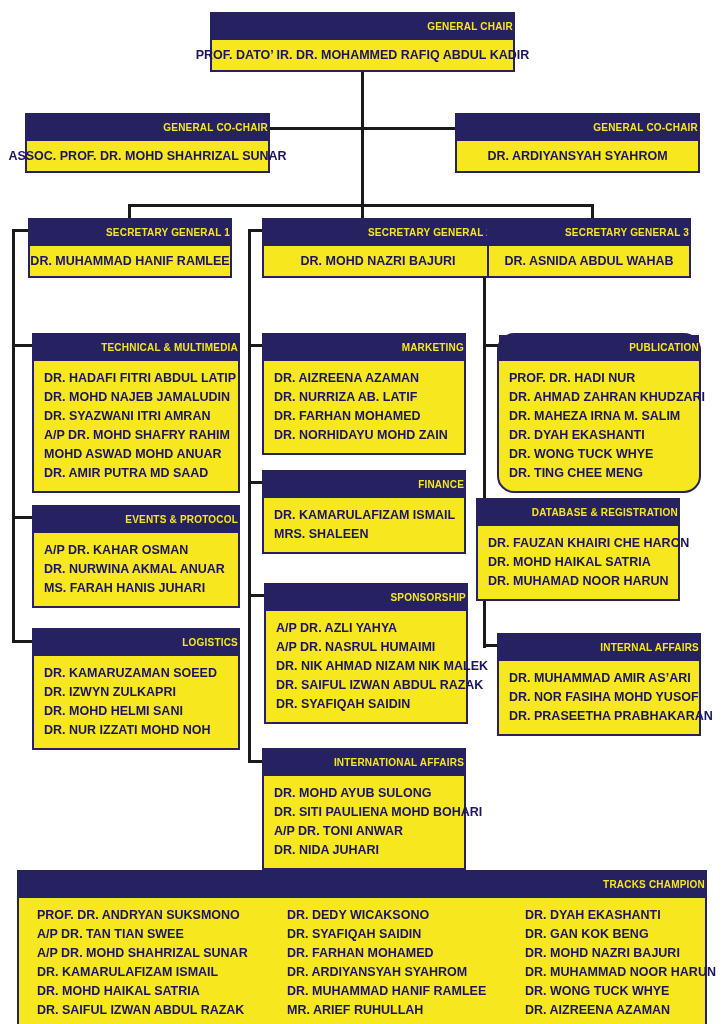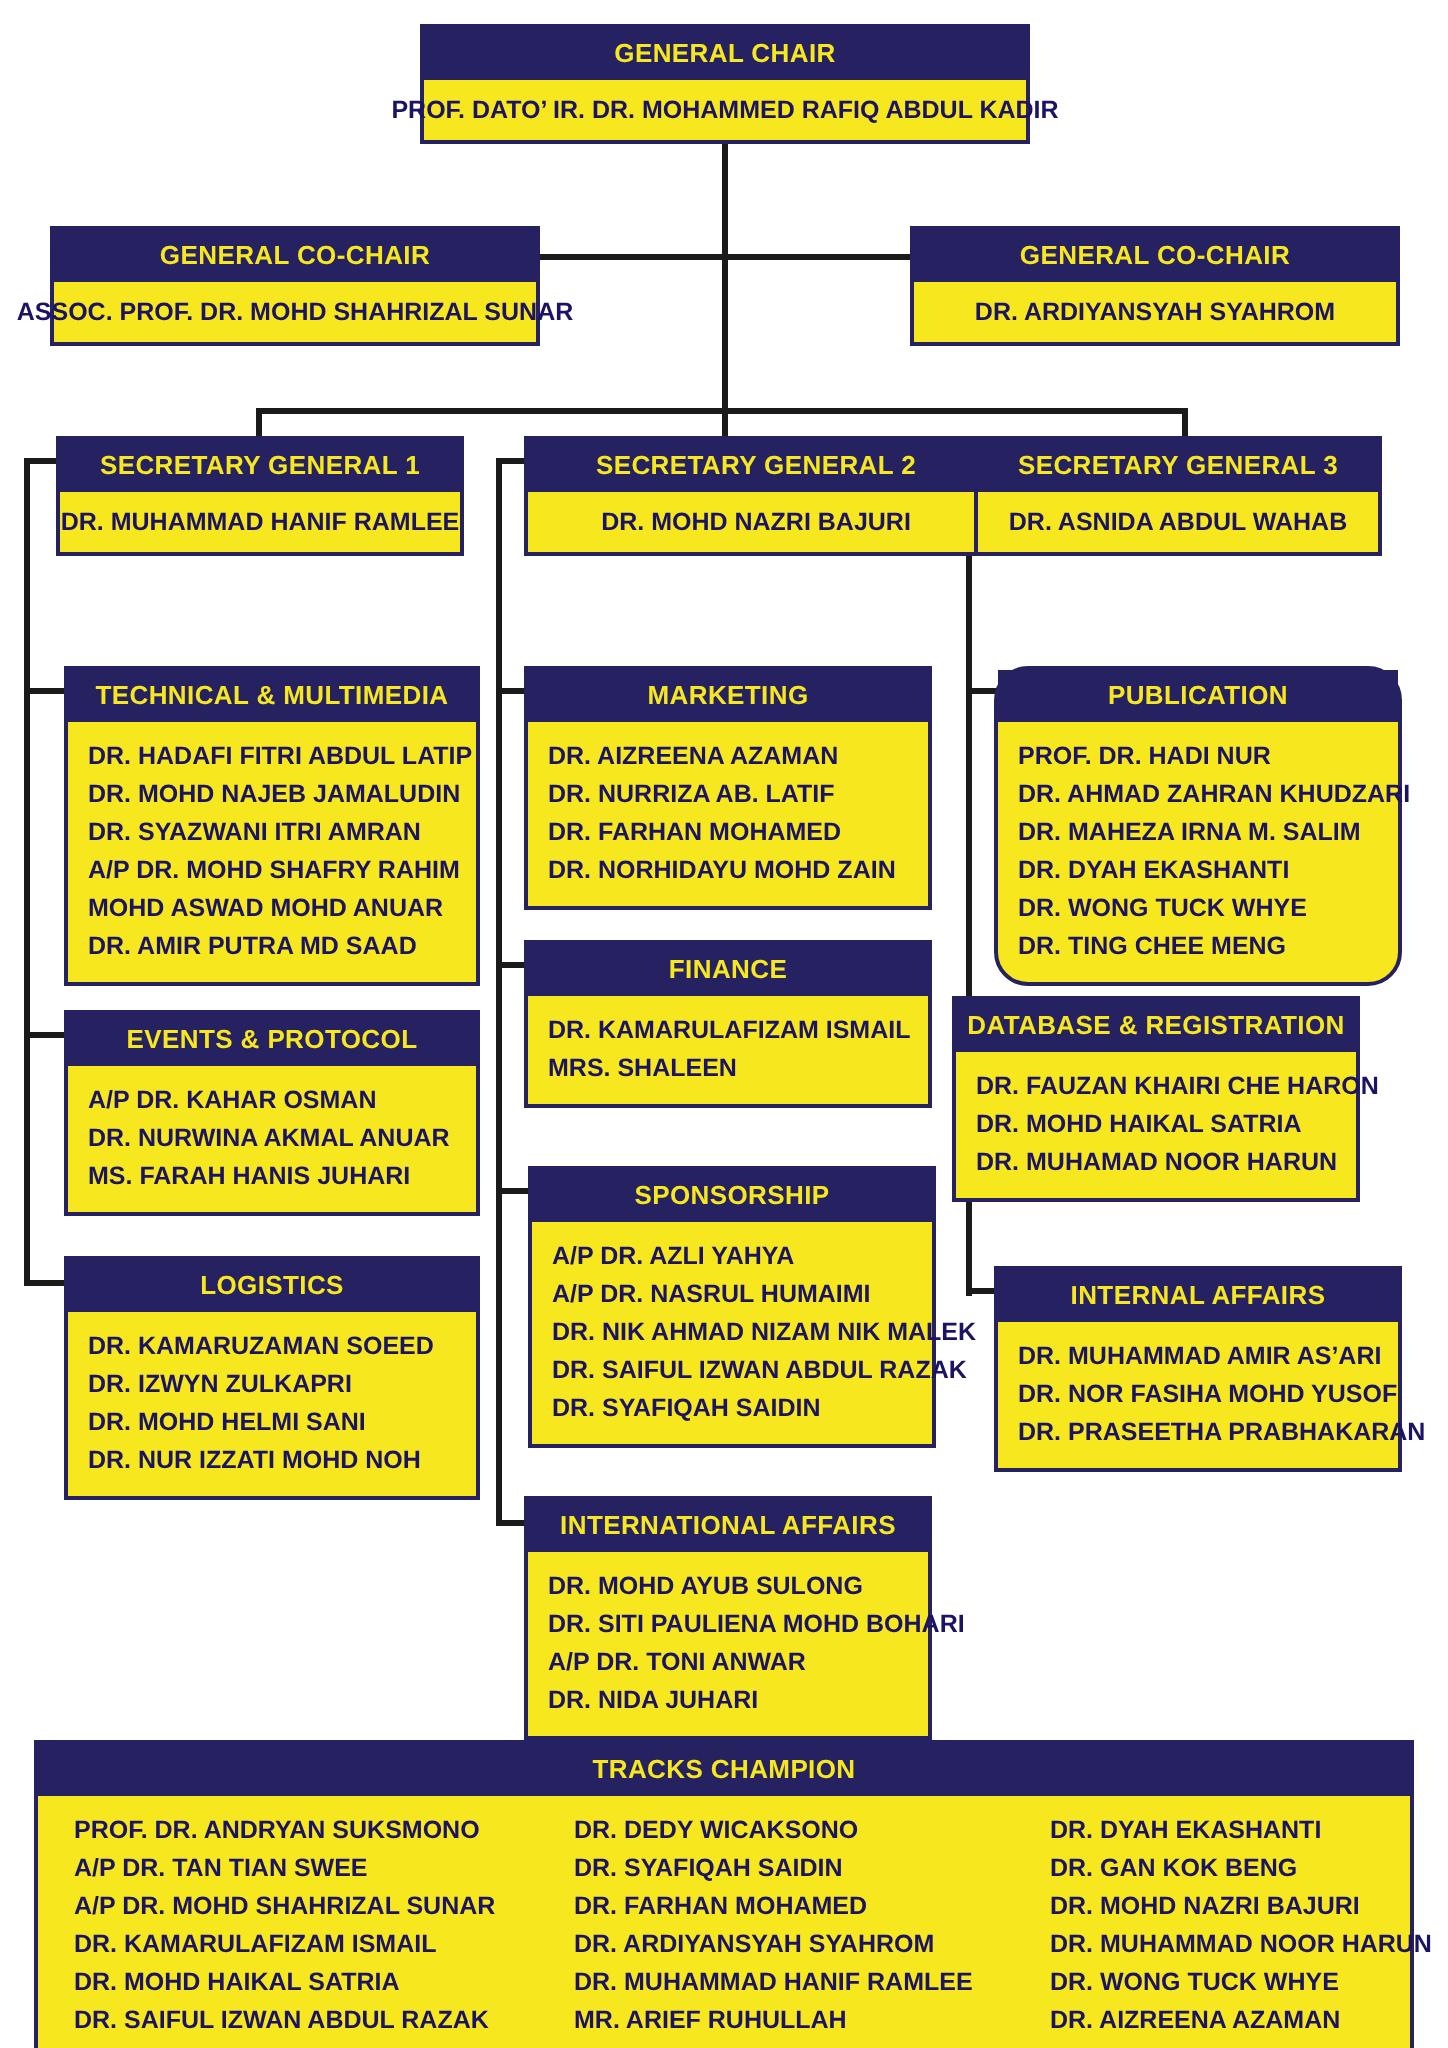--- a/index.html
+++ b/index.html
@@ -19,22 +19,22 @@
   .box{
     position:absolute;
     border:2px solid var(--navy);
     background:var(--yellow);
     box-sizing:border-box;
   }
   .box-header{
     background:var(--navy);
     color:var(--yellow);
     font-weight:bold;
-    font-size:13px;
-    text-align:center;
+    font-size:10px;
+    text-align:right;
     height:26px;
     line-height:26px;
     letter-spacing:.2px;
     white-space:nowrap;
     overflow:hidden;
   }
   .box-body{
     color:var(--body-text);
     font-weight:bold;
     font-size:12.5px;

